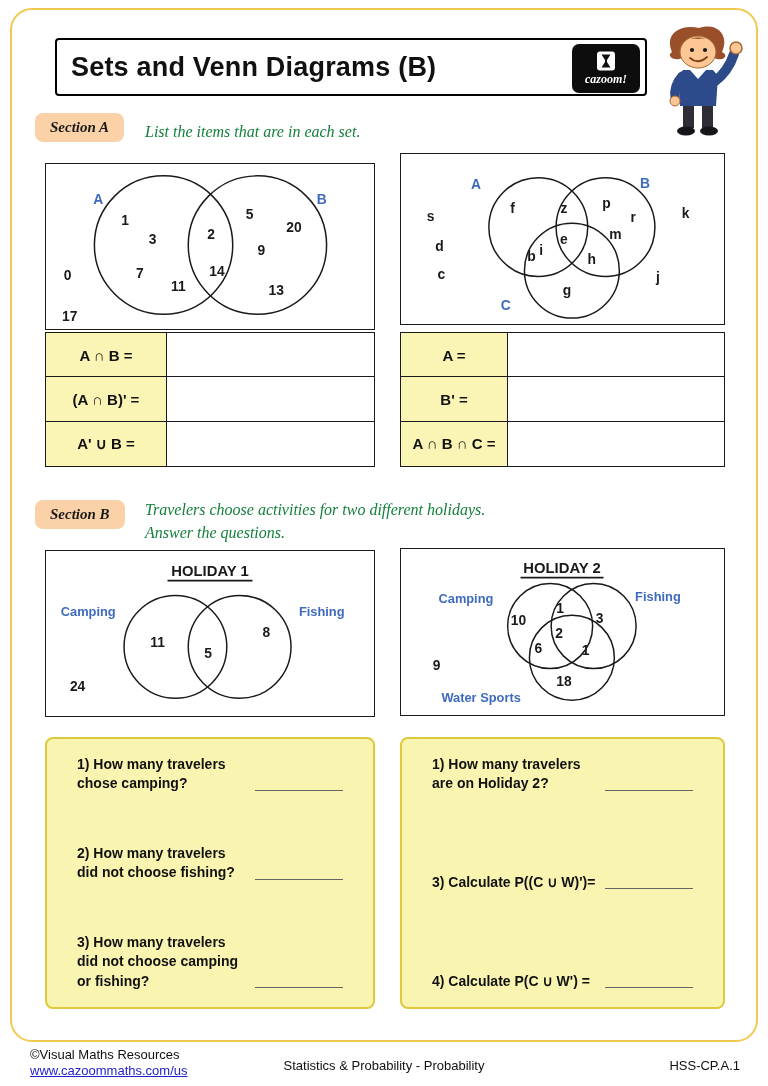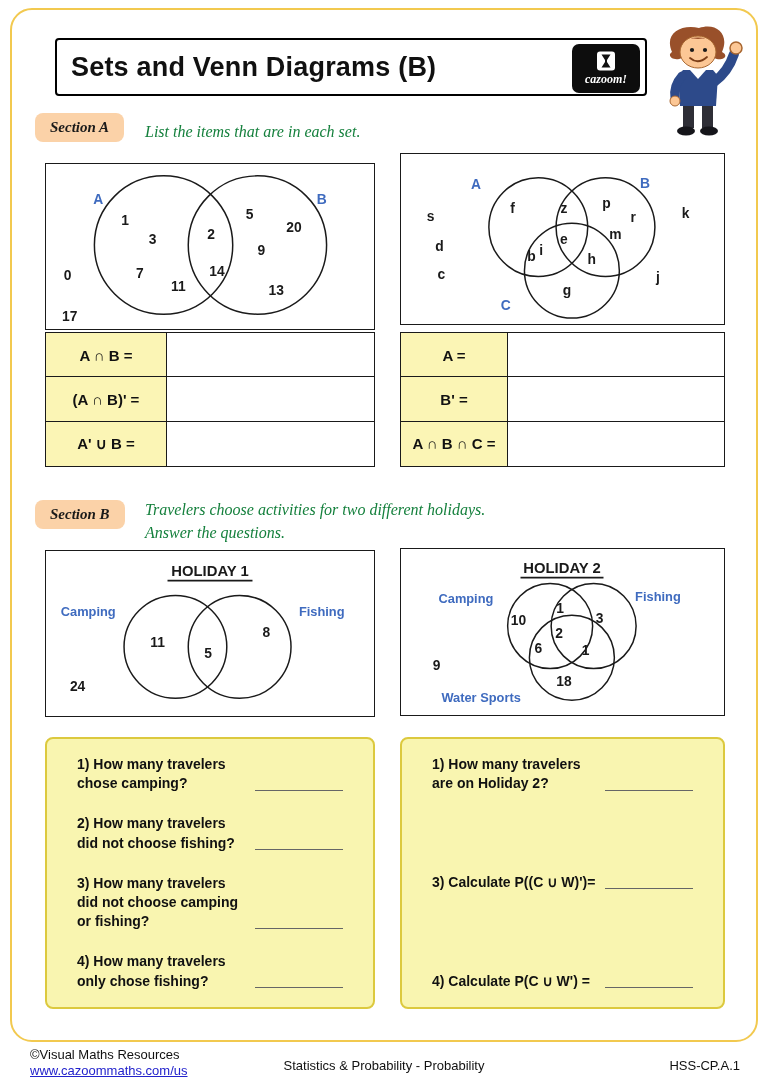--- a/index.html
+++ b/index.html
@@ -238,25 +238,20 @@
     <div class="qtext">2) How many travelers
 did not choose fishing?</div>
     <div class="qline"></div>
   </div>
   <div class="qrow">
     <div class="qtext">3) How many travelers
 did not choose camping
 or fishing?</div>
     <div class="qline"></div>
   </div>
-  <div class="qrow">
-    <div class="qtext">4) How many travelers
-only chose fishing?</div>
-    <div class="qline"></div>
-  </div>
 </div>
 
 <div class="qbox" id="qbox-right">
   <div class="qrow">
     <div class="qtext">1) How many travelers
 are on Holiday 2?</div>
     <div class="qline"></div>
   </div>
   <div class="qrow">
     <div class="qtext">3) Calculate P((C ∪ W)')=</div>

